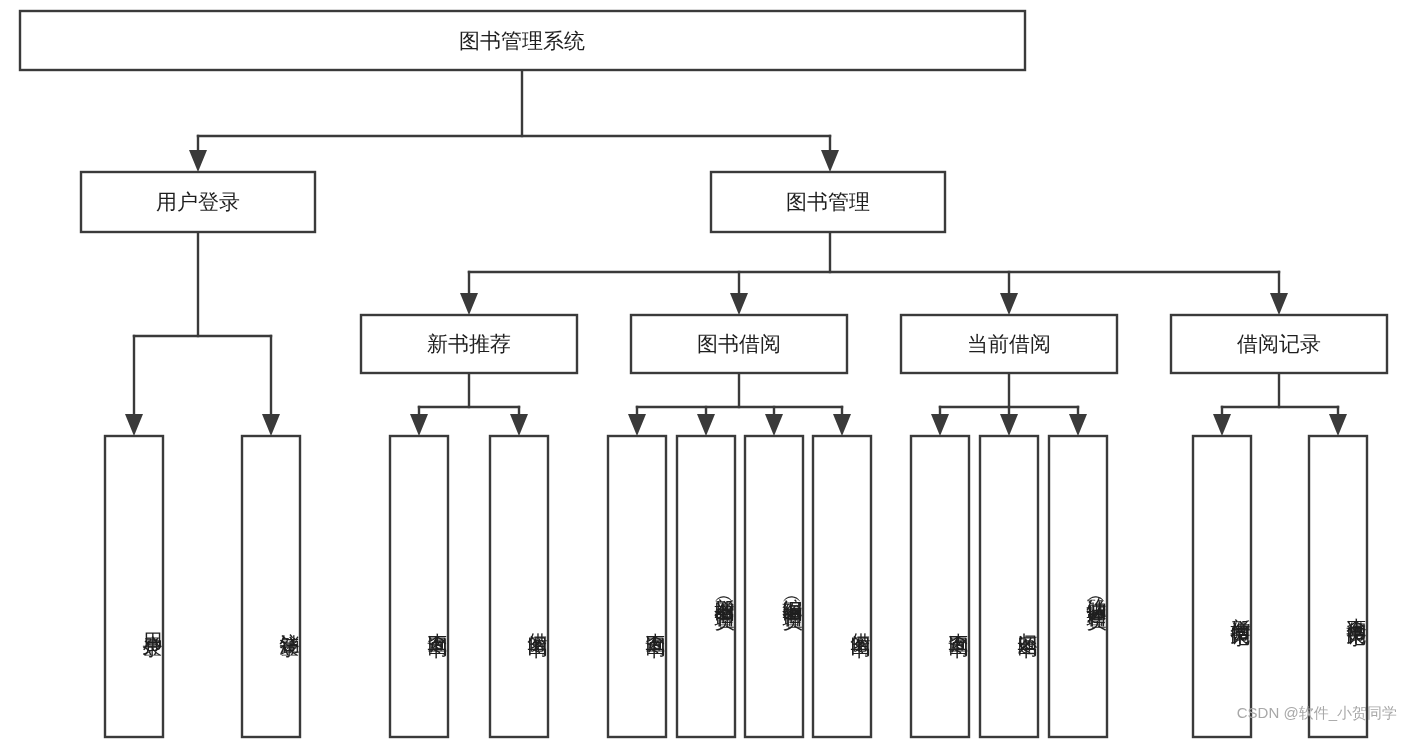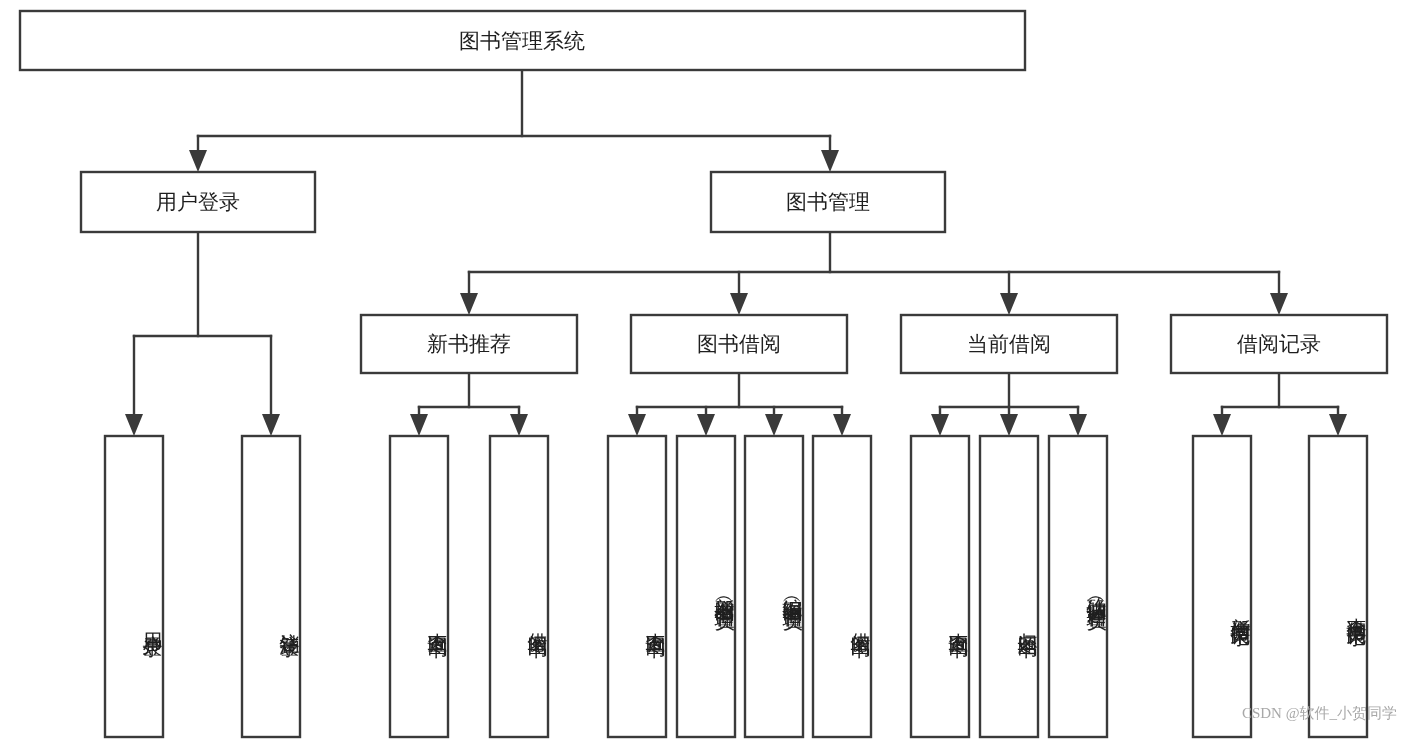--- a/index.html
+++ b/index.html
@@ -61,21 +61,21 @@
     display: flex;
     align-items: flex-start;
     justify-content: center;
     white-space: nowrap;
     pointer-events: none;
   }
   .watermark {
     position: absolute;
     right: 8px;
     bottom: 4px;
-    font-family: Liberation Serif, serif;
+    font-family: Liberation Sans, sans-serif;
     font-size: 15px;
     color: #a8a8a8;
     white-space: nowrap;
   }
 </style>
 </head>
 <body>
 
 <div id="diagram-root">
 

